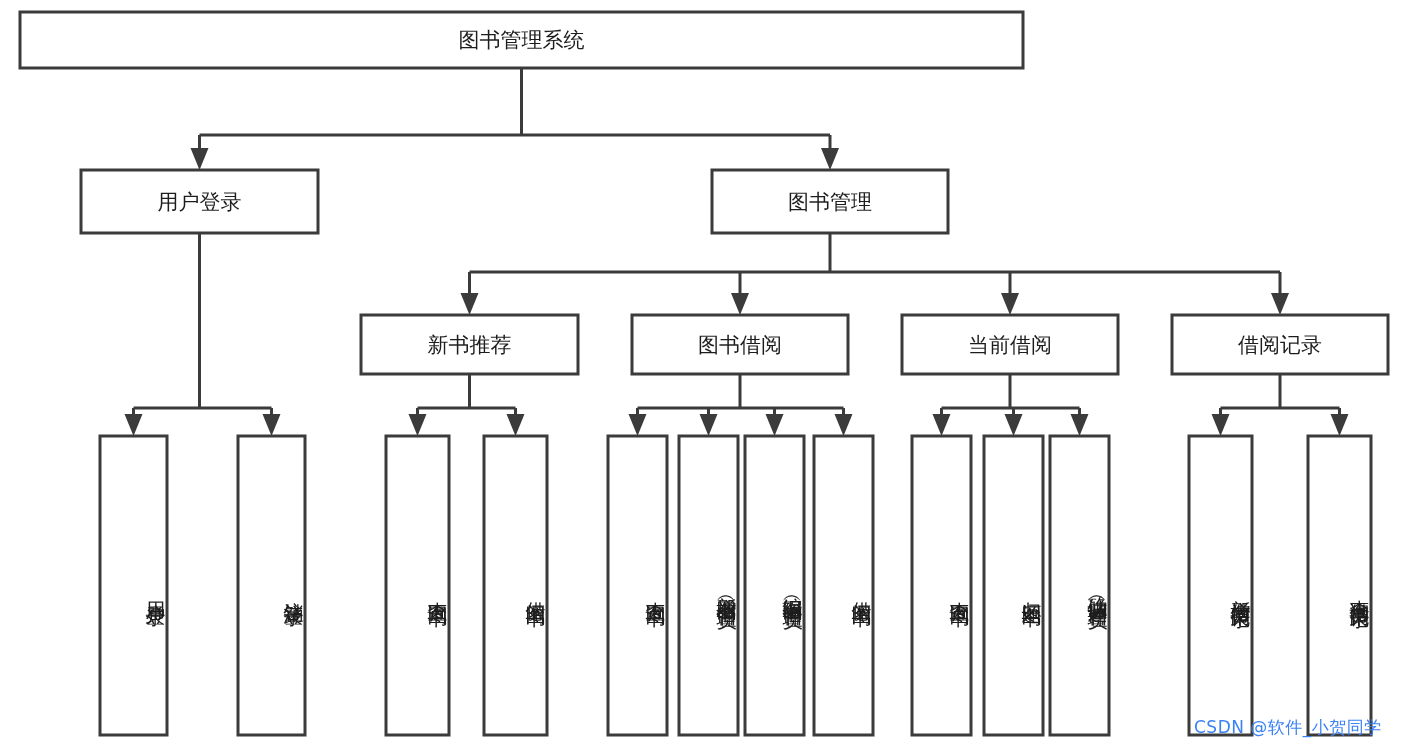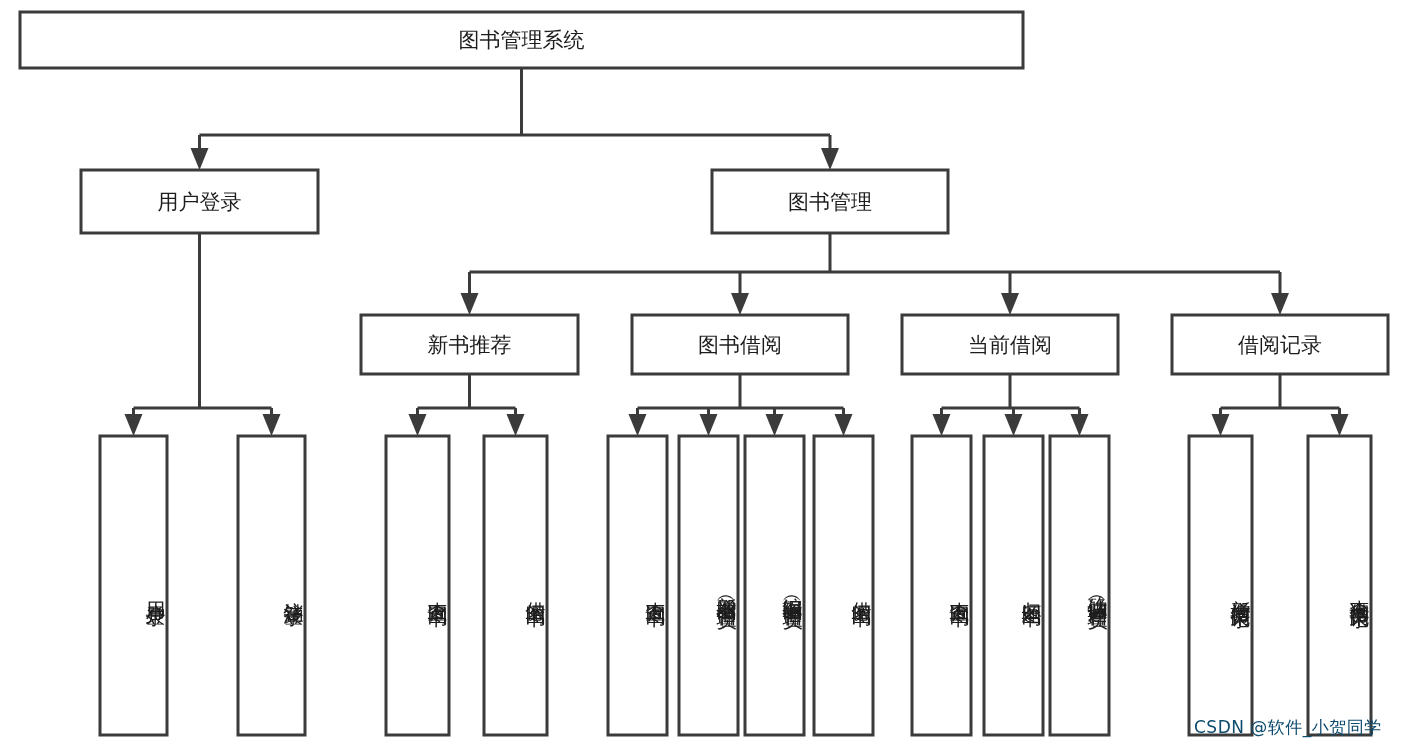--- a/index.html
+++ b/index.html
@@ -62,21 +62,21 @@
     display: flex;
     align-items: flex-start;
     justify-content: center;
     white-space: nowrap;
     pointer-events: none;
   }
   .watermark {
     position: absolute;
     font-family: "DejaVu Sans", "Liberation Sans", sans-serif;
     font-size: 17px;
-    color: #0c4a6e;
+    color: #3b82f6;
     white-space: nowrap;
     letter-spacing: 0.5px;
   }
 </style>
 </head>
 <body>
 
 <div id="diagram-root">
 
   <svg class="diagram-canvas" viewBox="0 0 1405 747">

